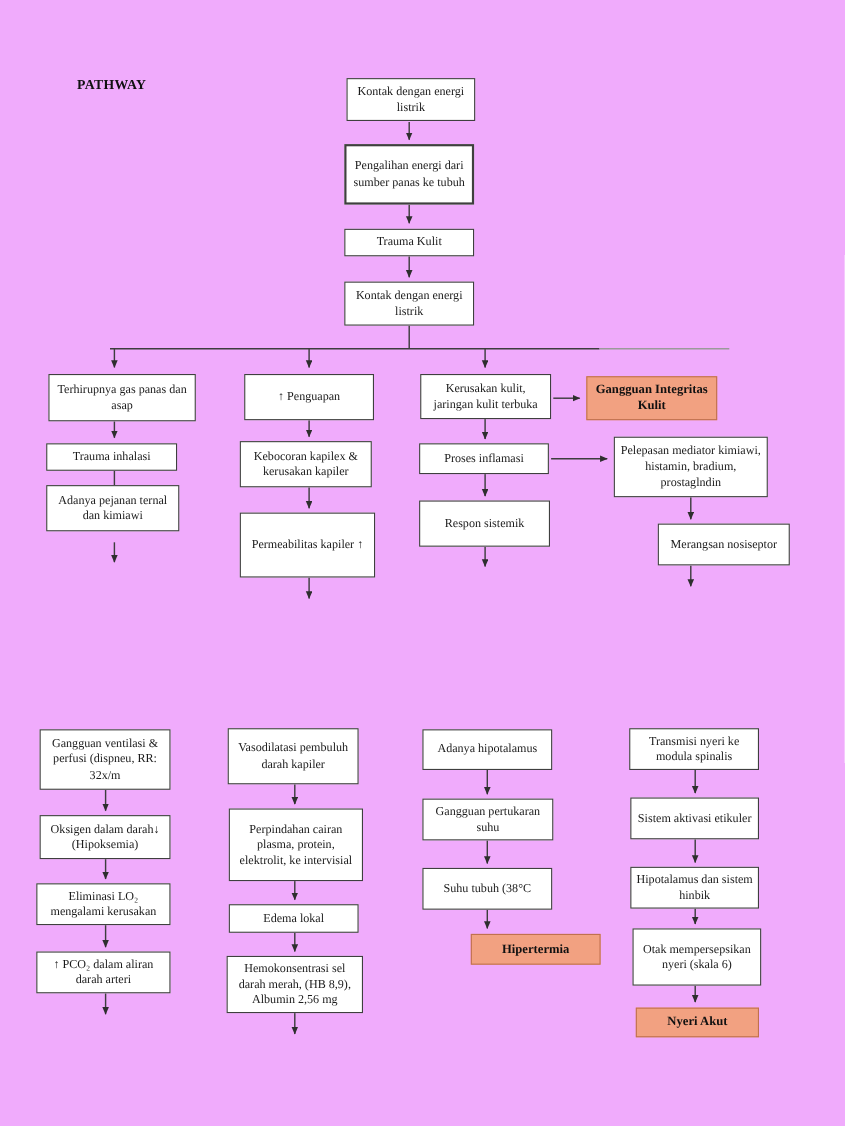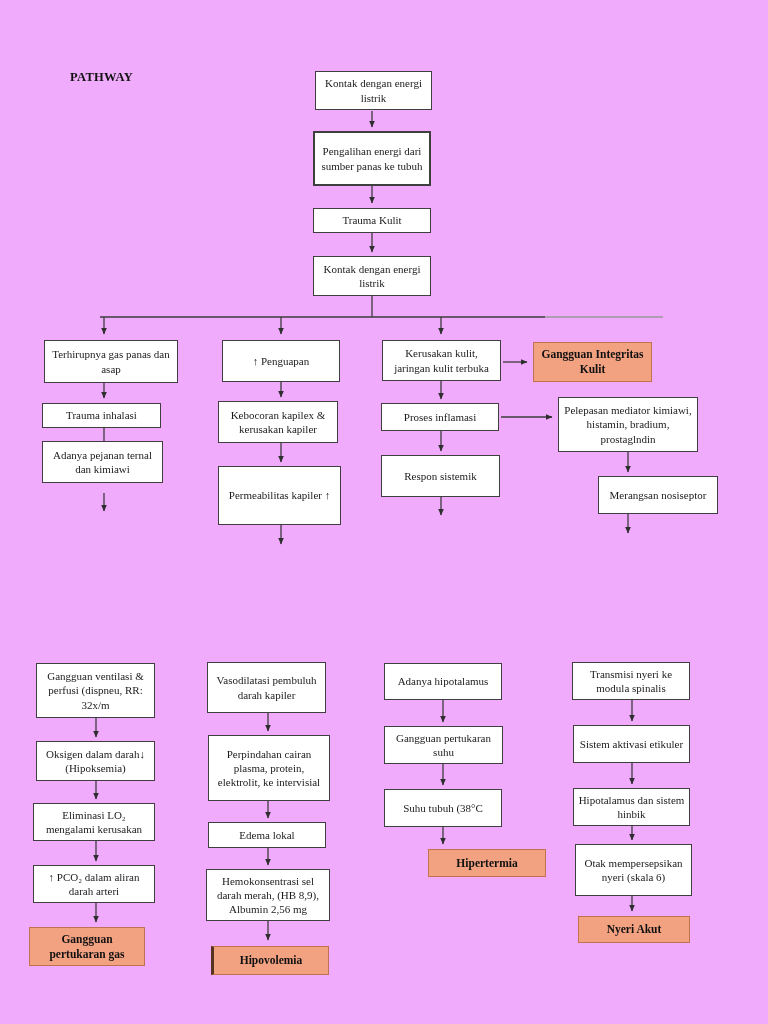--- a/index.html
+++ b/index.html
@@ -106,27 +106,25 @@
   <div class="box" style="left:381px;top:455px;width:119px;height:42px;">Respon sistemik</div>
 
   <div class="box outcome" style="left:533px;top:342px;width:119px;height:40px;">Gangguan Integritas Kulit</div>
   <div class="box" style="left:558px;top:397px;width:140px;height:55px;">Pelepasan mediator kimiawi, histamin, bradium, prostaglndin</div>
   <div class="box" style="left:598px;top:476px;width:120px;height:38px;">Merangsan nosiseptor</div>
 
   <div class="box" style="left:36px;top:663px;width:119px;height:55px;">Gangguan ventilasi &amp; perfusi (dispneu, RR: 32x/m</div>
   <div class="box" style="left:36px;top:741px;width:119px;height:40px;">Oksigen dalam darah↓ (Hipoksemia)</div>
   <div class="box" style="left:33px;top:803px;width:122px;height:38px;">Eliminasi LO₂ mengalami kerusakan</div>
   <div class="box" style="left:33px;top:865px;width:122px;height:38px;">↑ PCO₂ dalam aliran darah arteri</div>
-  <div class="box outcome" style="left:29px;top:927px;width:116px;height:39px;">Gangguan pertukaran gas</div>
 
   <div class="box" style="left:207px;top:662px;width:119px;height:51px;">Vasodilatasi pembuluh darah kapiler</div>
   <div class="box" style="left:208px;top:735px;width:122px;height:66px;">Perpindahan cairan plasma, protein, elektrolit, ke intervisial</div>
   <div class="box" style="left:208px;top:822px;width:118px;height:26px;">Edema lokal</div>
   <div class="box" style="left:206px;top:869px;width:124px;height:52px;">Hemokonsentrasi sel darah merah, (HB 8,9), Albumin 2,56 mg</div>
-  <div class="box outcome leftbar" style="left:211px;top:946px;width:118px;height:29px;">Hipovolemia</div>
 
   <div class="box" style="left:384px;top:663px;width:118px;height:37px;">Adanya hipotalamus</div>
   <div class="box" style="left:384px;top:726px;width:119px;height:38px;">Gangguan pertukaran suhu</div>
   <div class="box" style="left:384px;top:789px;width:118px;height:38px;">Suhu tubuh (38°C</div>
   <div class="box outcome" style="left:384px;top:849px;width:118px;height:28px;margin-left:44px;">Hipertermia</div>
 
   <div class="box" style="left:572px;top:662px;width:118px;height:38px;">Transmisi nyeri ke modula spinalis</div>
   <div class="box" style="left:573px;top:725px;width:117px;height:38px;">Sistem aktivasi etikuler</div>
   <div class="box" style="left:573px;top:788px;width:117px;height:38px;">Hipotalamus dan sistem hinbik</div>
   <div class="box" style="left:575px;top:844px;width:117px;height:52px;">Otak mempersepsikan nyeri (skala 6)</div>

